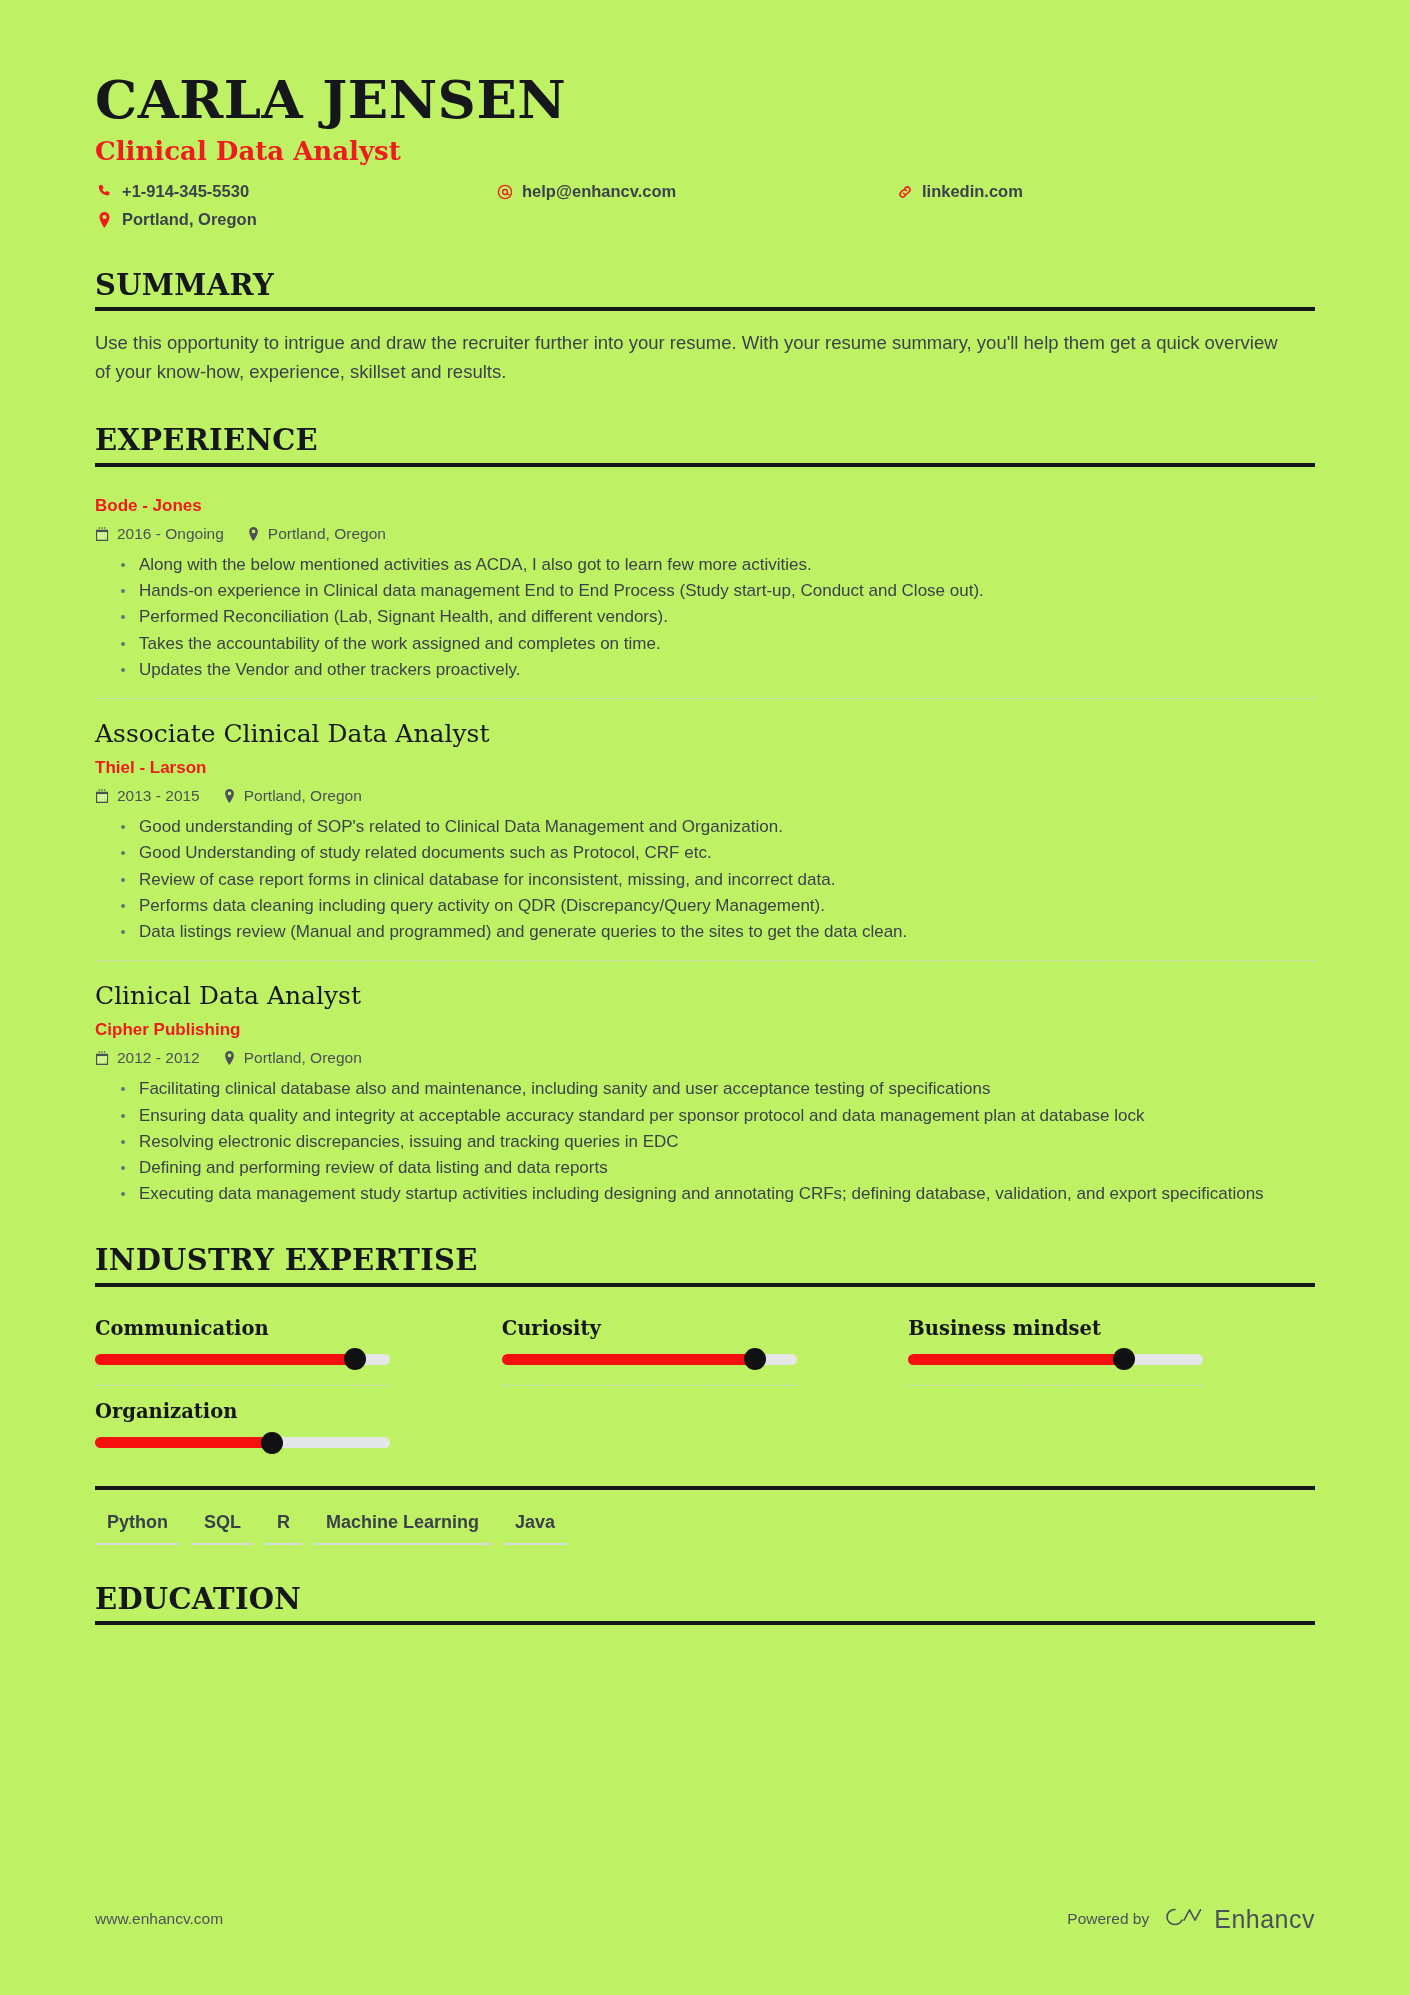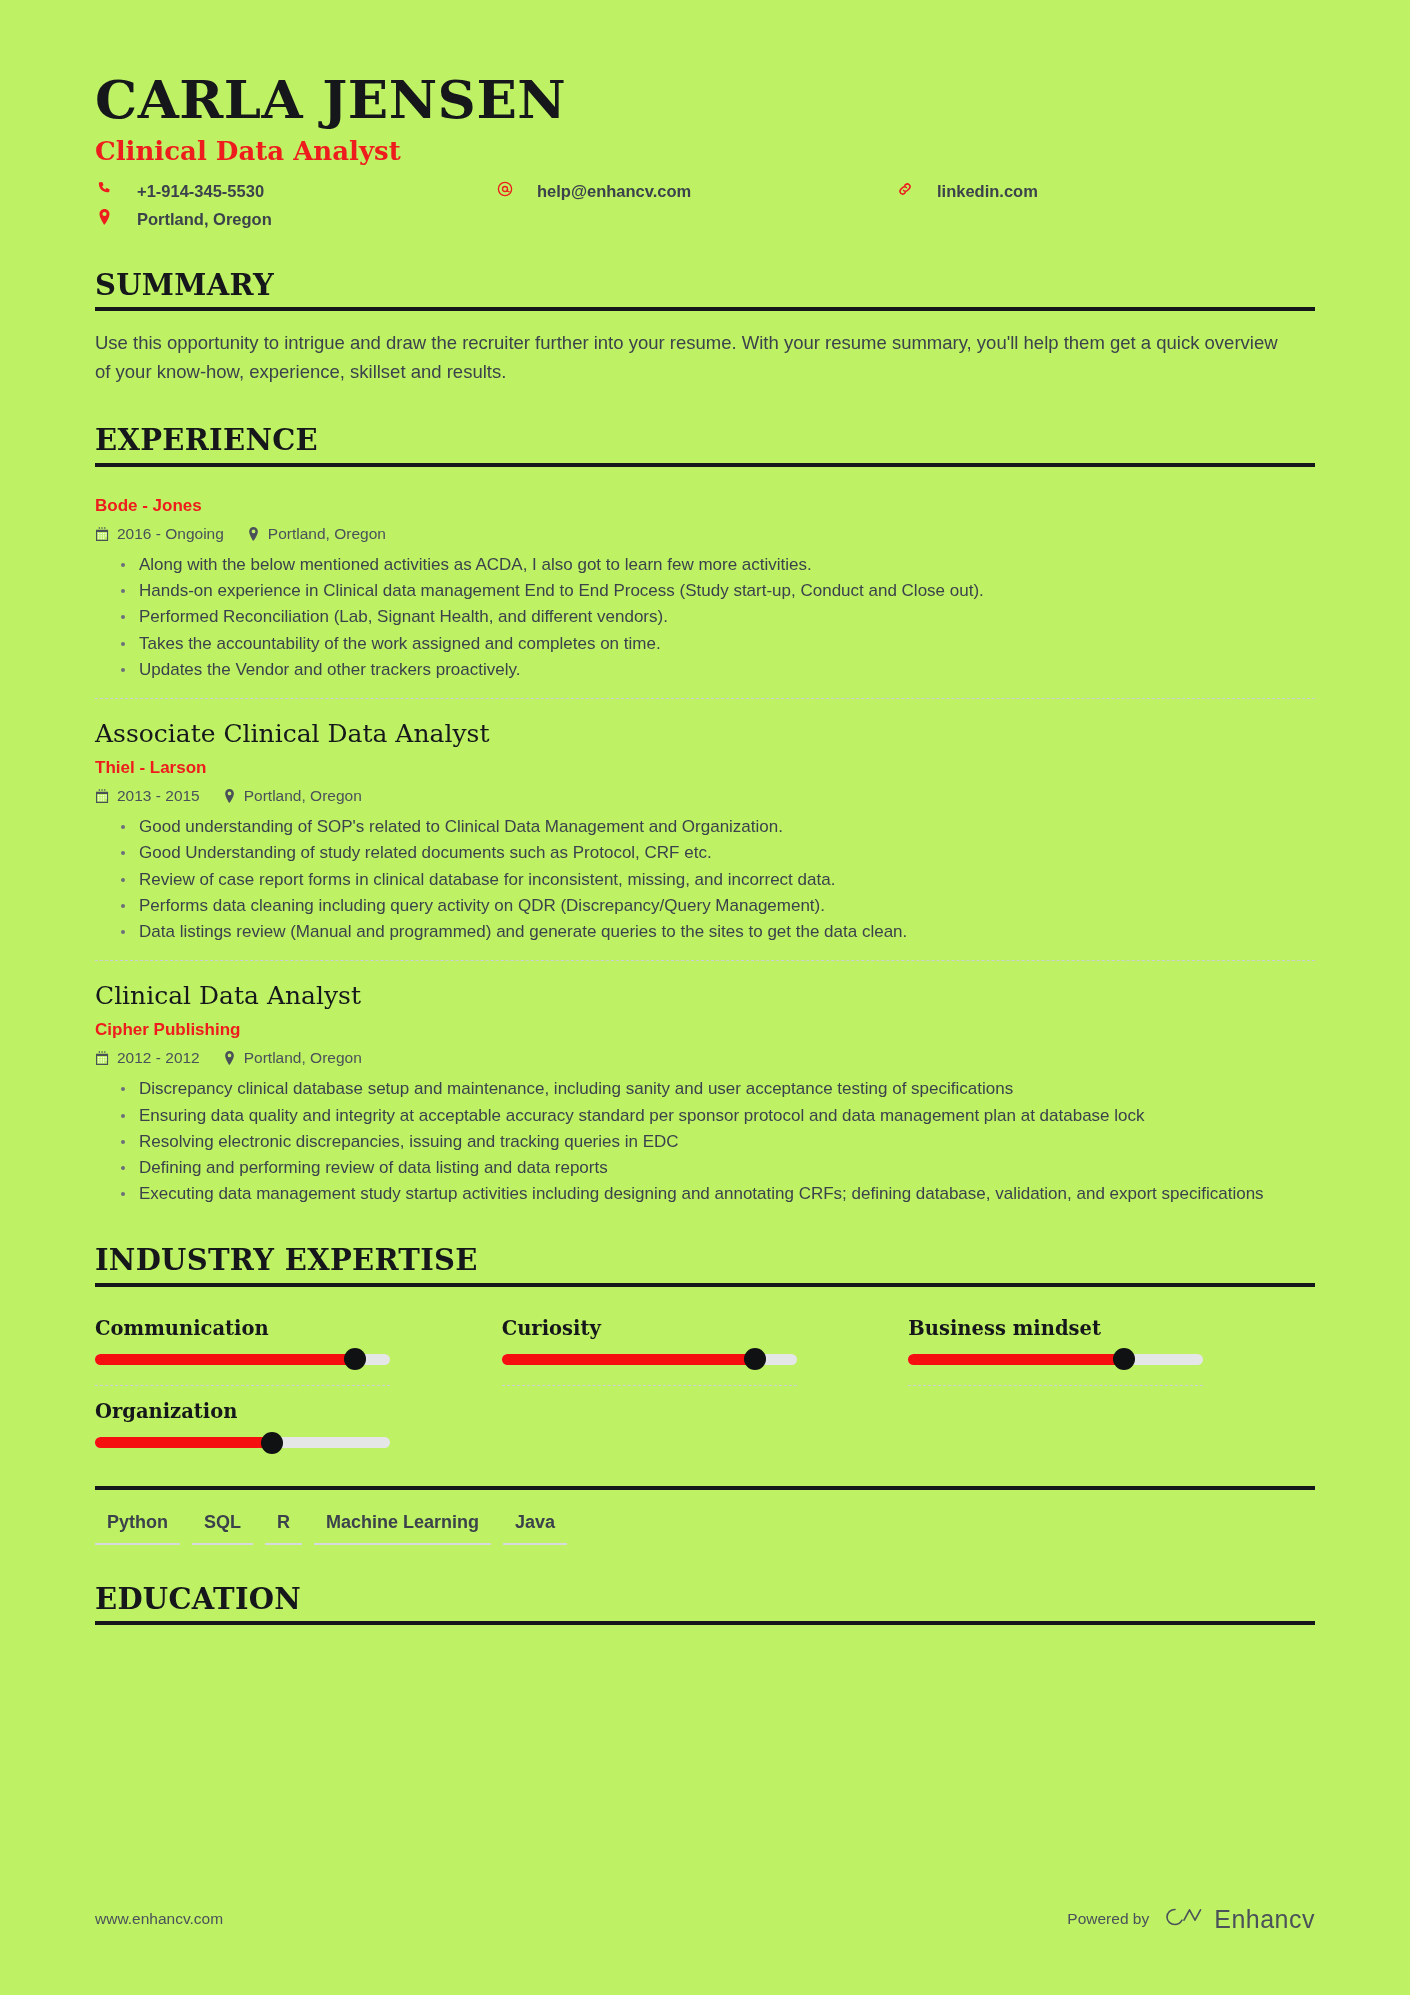--- a/index.html
+++ b/index.html
@@ -42,26 +42,25 @@
     line-height: 1.2;
   }
   .contact-grid {
     margin-top: 14px;
     display: grid;
     grid-template-columns: 400px 400px auto;
     row-gap: 7px;
   }
   .contact-item {
     display: flex;
-    align-items: flex-start;
+    align-items: center;
     font-size: 16.5px;
     font-weight: bold;
     color: #3c424b;
     line-height: 1.3;
-    gap: 15px;
   }
   .contact-item .ico {
     display: inline-flex;
     align-items: center;
     justify-content: center;
     width: 19px;
     margin-right: 8px;
     color: #ee1c1c;
     flex: 0 0 auto;
   }
@@ -389,21 +388,21 @@
         <span class="meta-part">
           <span class="ico">
             <svg width="11" height="14" viewBox="0 0 12 16" fill="currentColor" aria-hidden="true">
               <path d="M6 0C3.2 0 1 2.2 1 5c0 3.6 4.3 10.3 4.5 10.6.1.2.4.2.5 0C6.7 15.3 11 8.6 11 5c0-2.8-2.2-5-5-5zm0 7.1A2.1 2.1 0 1 1 6 2.9a2.1 2.1 0 0 1 0 4.2z"></path>
             </svg>
           </span>
           <span>Portland, Oregon</span>
         </span>
       </div>
       <ul class="bullets">
-        <li>Discrepancy clinical database setup and maintenance, including sanity and user acceptance testing of specifications</li>
+        <li>Facilitating clinical database also and maintenance, including sanity and user acceptance testing of specifications</li>
         <li>Ensuring data quality and integrity at acceptable accuracy standard per sponsor protocol and data management plan at database lock</li>
         <li>Resolving electronic discrepancies, issuing and tracking queries in EDC</li>
         <li>Defining and performing review of data listing and data reports</li>
         <li>Executing data management study startup activities including designing and annotating CRFs; defining database, validation, and export specifications</li>
       </ul>
     </div>
   </div>
 
   <div class="section">
     <h2 class="section-title">INDUSTRY EXPERTISE</h2>

